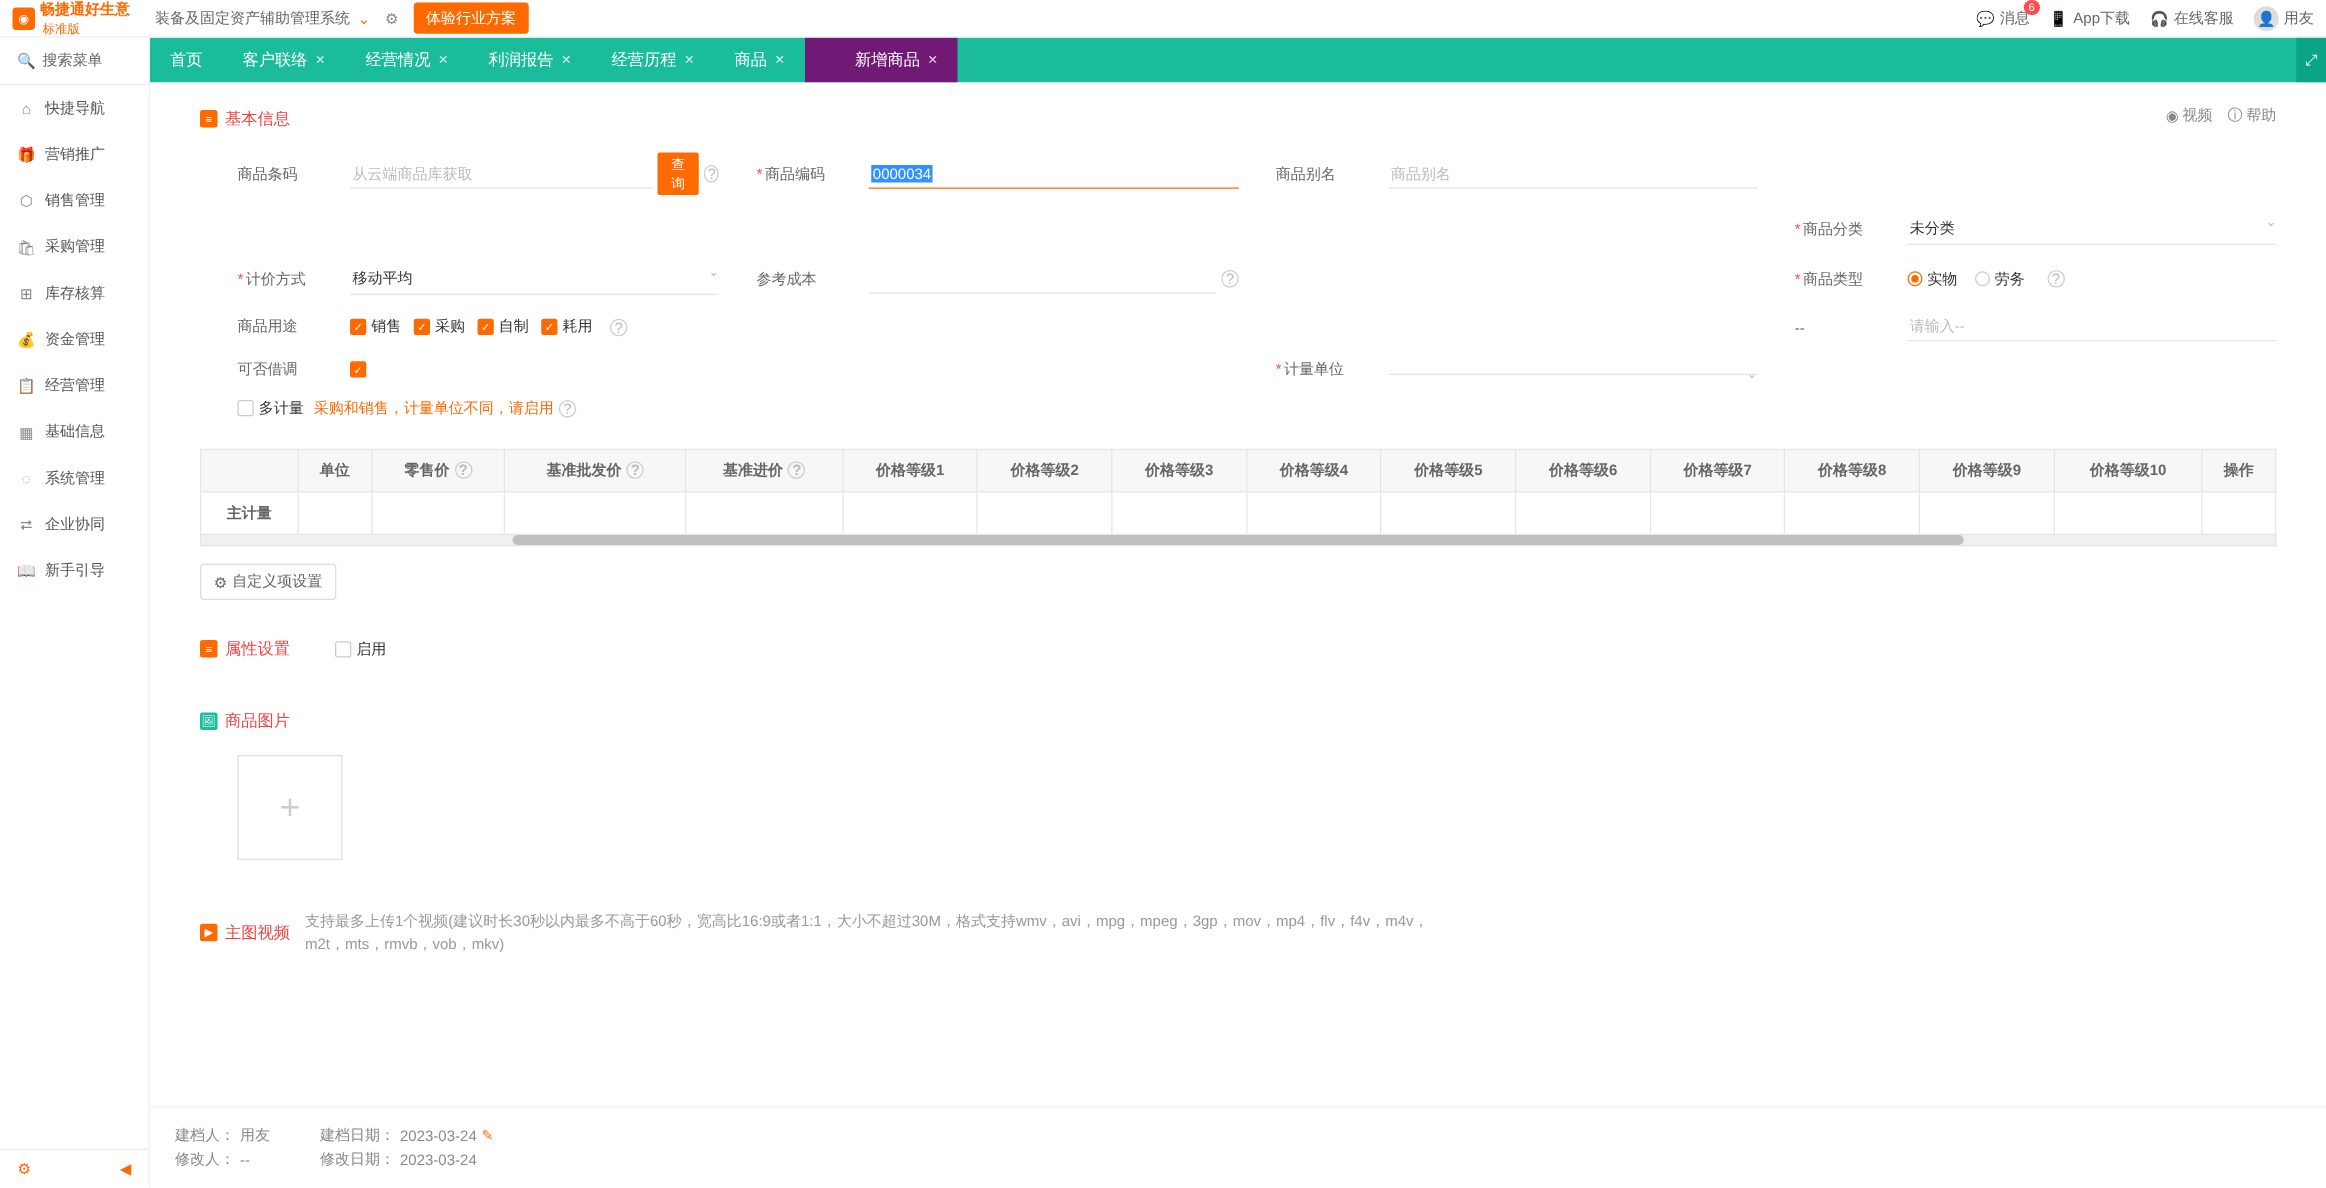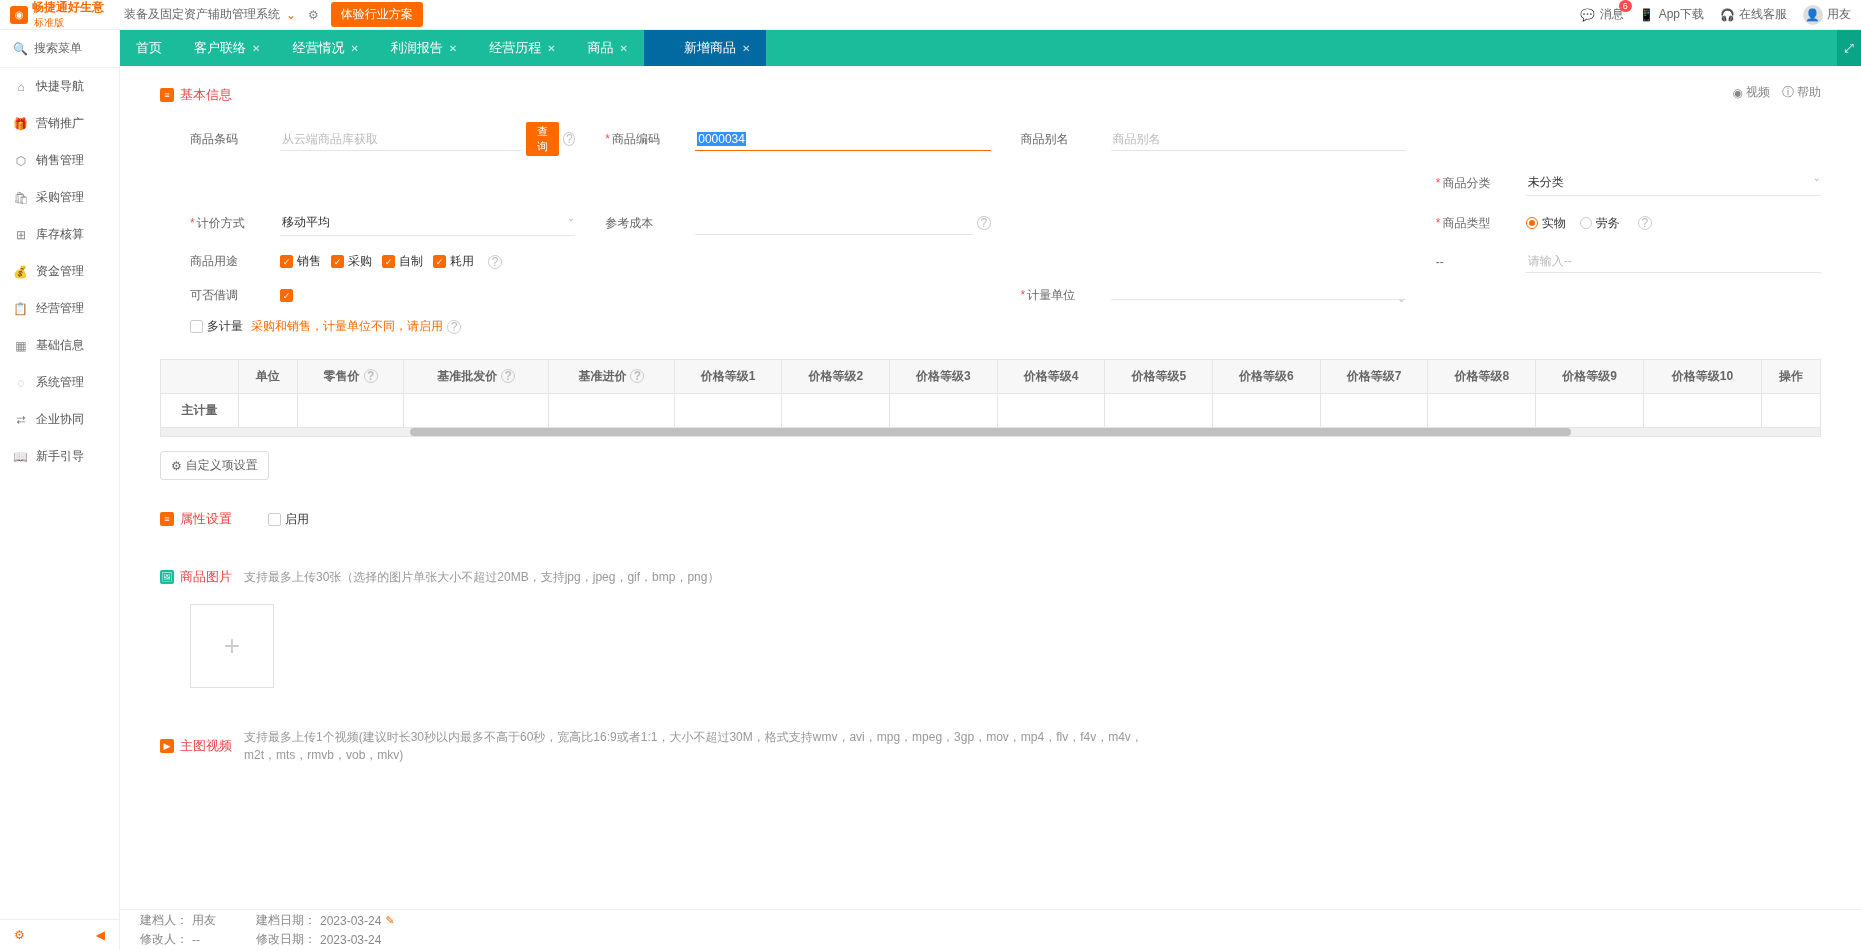--- a/index.html
+++ b/index.html
@@ -29,21 +29,21 @@
 .sidebar-search { display: flex; align-items: center; gap: 6px; padding: 10px 14px; border-bottom: 1px solid #f0f0f0; color: #666; cursor: pointer; }
 .sidebar-item { display: flex; align-items: center; gap: 8px; padding: 10px 14px; color: #555; cursor: pointer; }
 .sidebar-icon { width: 14px; height: 14px; display: inline-flex; align-items: center; justify-content: center; color: #888; }
 .sidebar-bottom { margin-top: auto; display: flex; justify-content: space-between; padding: 8px 14px; border-top: 1px solid #eee; }
 .sidebar-bottom span { color: #ff6a00; cursor: pointer; }
 
 
 .content { flex: 1; display: flex; flex-direction: column; overflow: hidden; }
 .tabs { display: flex; background: #1abc9c; height: 36px; align-items: stretch; }
 .tab { display: flex; align-items: center; padding: 0 16px; color: #fff; font-size: 13px; cursor: pointer; gap: 6px; }
-.tab.active { background: #0369a1; padding-left: 40px; }
+.tab.active { background: #701a75; padding-left: 40px; }
 .tab-close { font-size: 10px; opacity: 0.8; }
 .tab-expand { margin-left: auto; background: #0aa587; width: 24px; display: flex; align-items: center; justify-content: center; color: #fff; cursor: pointer; }
 
 .form-scroll { flex: 1; overflow-y: auto; padding: 20px 40px 20px 40px; background: #fff; position: relative; }
 .help-links { position: absolute; right: 40px; top: 18px; display: flex; gap: 12px; color: #888; font-size: 12px; }
 .help-links span { cursor: pointer; display: flex; align-items: center; gap: 3px; }
 
 .section-header { display: flex; align-items: center; gap: 6px; margin-bottom: 18px; }
 .section-badge { width: 14px; height: 14px; background: #ff6a00; border-radius: 2px; display: flex; align-items: center; justify-content: center; color: #fff; font-size: 9px; }
 .section-badge.teal { background: #1abc9c; }
@@ -81,21 +81,21 @@
 .price-table th, .price-table td { border: 1px solid #e5e5e5; padding: 8px 6px; text-align: center; background: #f7f7f7; color: #666; font-weight: bold; }
 .price-table td { background: #fff; height: 28px; }
 .price-table .scrollbar-row td { height: 8px; padding: 0; background: #f0f0f0; }
 .scrollbar-thumb { height: 8px; background: #c0c0c0; width: 70%; margin-left: 15%; border-radius: 4px; }
 
 .btn-outline { border: 1px solid #ddd; background: #fff; padding: 5px 10px; border-radius: 3px; font-size: 12px; color: #666; cursor: pointer; display: inline-flex; align-items: center; gap: 4px; }
 
 .upload-box { width: 84px; height: 84px; border: 1px solid #e0e0e0; display: flex; align-items: center; justify-content: center; font-size: 28px; color: #ccc; cursor: pointer; margin-left: 30px; margin-top: 10px; }
 
 
-.footer { display: flex; align-items: center; padding: 2px 20px; border-top: 1px solid #eee; font-size: 12px; color: #888; }
+.footer { display: flex; align-items: center; padding: 14px 20px; border-top: 1px solid #eee; font-size: 12px; color: #888; }
 .footer-info { display: flex; flex-direction: column; gap: 2px; margin-right: 40px; }
 .footer-info-row { display: flex; gap: 4px; align-items: center; }
 .edit-icon { color: #ff6a00; cursor: pointer; font-size: 11px; }
 .footer-actions { margin-left: auto; display: flex; gap: 10px; }
 .btn-default { border: 1px solid #ddd; background: #fff; padding: 6px 18px; border-radius: 3px; font-size: 13px; color: #666; cursor: pointer; }
 .btn-primary { border: none; background: #ff6a00; color: #fff; padding: 6px 14px; border-radius: 3px; font-size: 13px; cursor: pointer; display: flex; align-items: center; gap: 4px; }
 </style>
 </head>
 <body>
 
@@ -407,21 +407,20 @@
           <div class="checkbox-item" style="margin-left:30px;">
             <span class="checkbox-box"></span>
             <span>启用</span>
           </div>
         </div>
 
         
         <div class="section-header" style="margin-top:40px;">
           <div class="section-badge teal">🖼</div>
           <div class="section-title">商品图片</div>
-          <div class="section-subtitle">支持最多上传30张（选择的图片单张大小不超过20MB，支持jpg，jpeg，gif，bmp，png）</div>
         </div>
         <div class="upload-box">+</div>
 
         
         <div class="section-header" style="margin-top:40px;">
           <div class="section-badge">▶</div>
           <div class="section-title">主图视频</div>
           <div class="section-subtitle" style="max-width:900px;line-height:1.5;">支持最多上传1个视频(建议时长30秒以内最多不高于60秒，宽高比16:9或者1:1，大小不超过30M，格式支持wmv，avi，mpg，mpeg，3gp，mov，mp4，flv，f4v，m4v，m2t，mts，rmvb，vob，mkv)</div>
         </div>
       </div>

